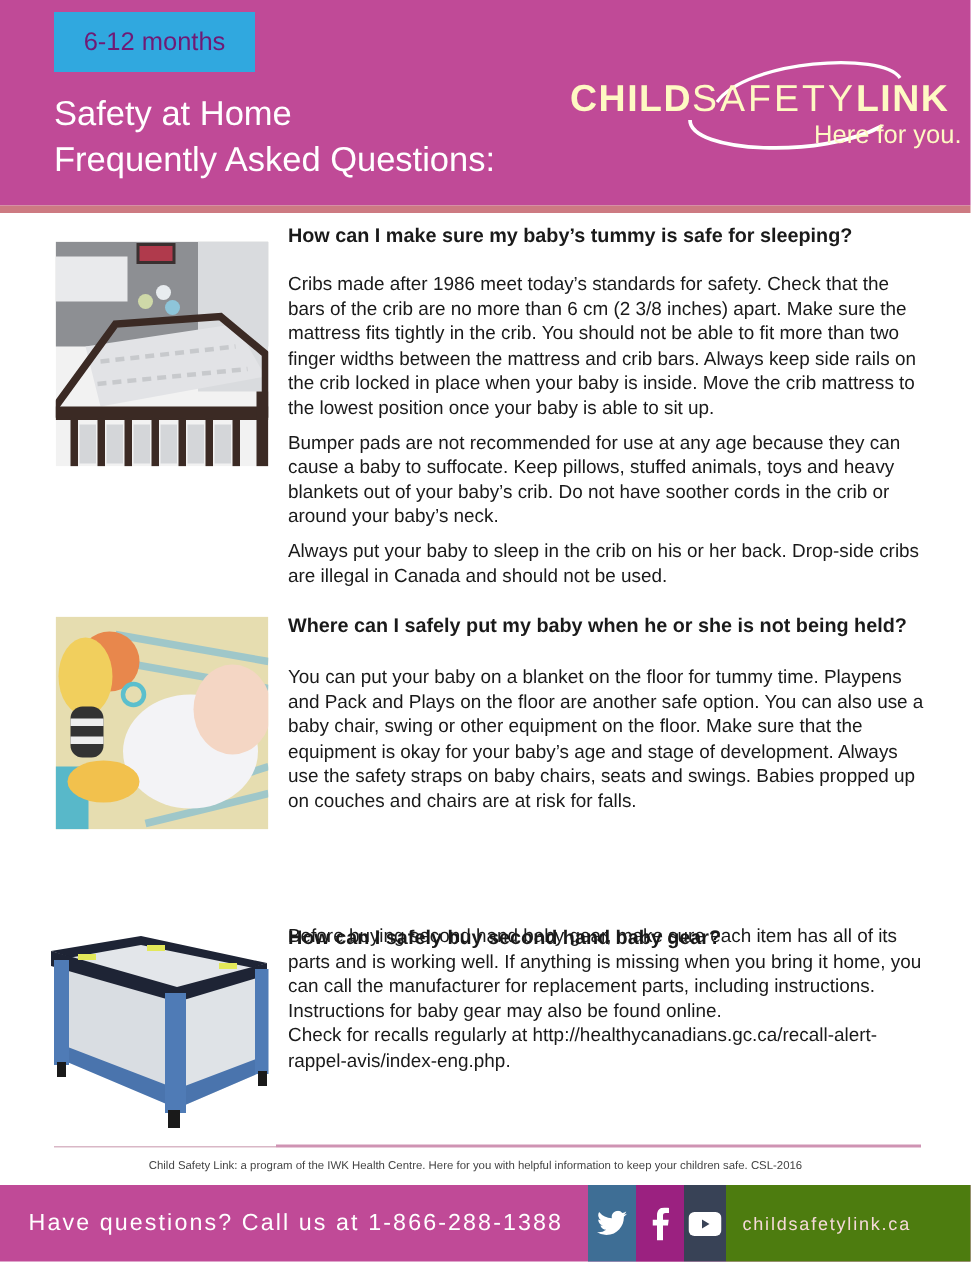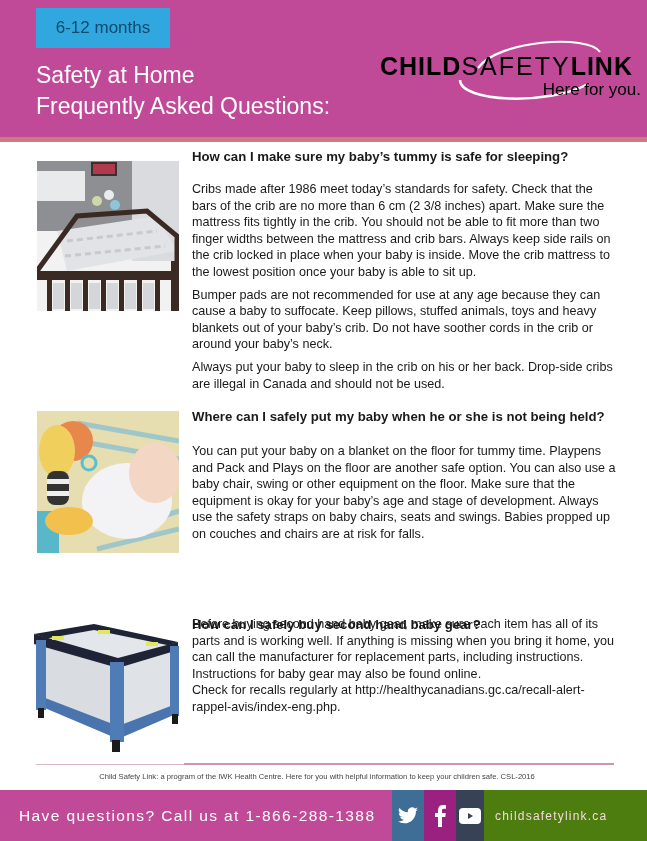--- a/index.html
+++ b/index.html
@@ -1,23 +1,23 @@
 <!DOCTYPE html>
 <html><head>
 <meta charset="utf-8">
 <style>
   html, body { margin: 0; padding: 0; }
   body { width: 647px; height: 841px; background: #ffffff; position: relative; overflow: hidden;
          font-family: "Liberation Sans", sans-serif; color: #1a1a1a; }
   .header { position: absolute; left: 0; top: 0; width: 647px; height: 137px; background: #c04a97; }
   .header-stripe { position: absolute; left: 0; top: 137px; width: 647px; height: 5px; background: #cd7a82; }
   .age-badge { position: absolute; left: 36px; top: 8px; width: 134px; height: 40px; background: #30a8df;
-               color: #0c4a6e; font-size: 17px; display: flex; align-items: center; justify-content: center; }
+               color: #701a75; font-size: 17px; display: flex; align-items: center; justify-content: center; }
   .title { position: absolute; left: 36px; top: 60px; color: #fff; font-size: 23px; line-height: 31px; }
-  .logo { position: absolute; left: 378px; top: 40px; width: 265px; height: 65px; color: #000000; }
+  .logo { position: absolute; left: 378px; top: 40px; width: 265px; height: 65px; color: #fef9c3; }
   .logo-word { position: absolute; left: 2px; top: 12px; font-size: 25px; letter-spacing: 1px; white-space: nowrap; }
   .logo-word b { font-weight: 700; }
   .logo-word span.thin { font-weight: 400; letter-spacing: 2px; }
   .logo-tag { position: absolute; right: 2px; top: 40px; font-size: 17px; }
   .logo-swoosh { position: absolute; left: 60px; top: 0; }
   .photo { position: absolute; left: 37px; width: 142px; overflow: hidden; }
   .q-title { position: absolute; left: 192px; font-weight: 700; font-size: 13.2px; white-space: nowrap; }
   .q-body { position: absolute; left: 192px; width: 428px; font-size: 12.6px; line-height: 16.6px; }
   .q-body p { margin: 0 0 6px 0; }
 

